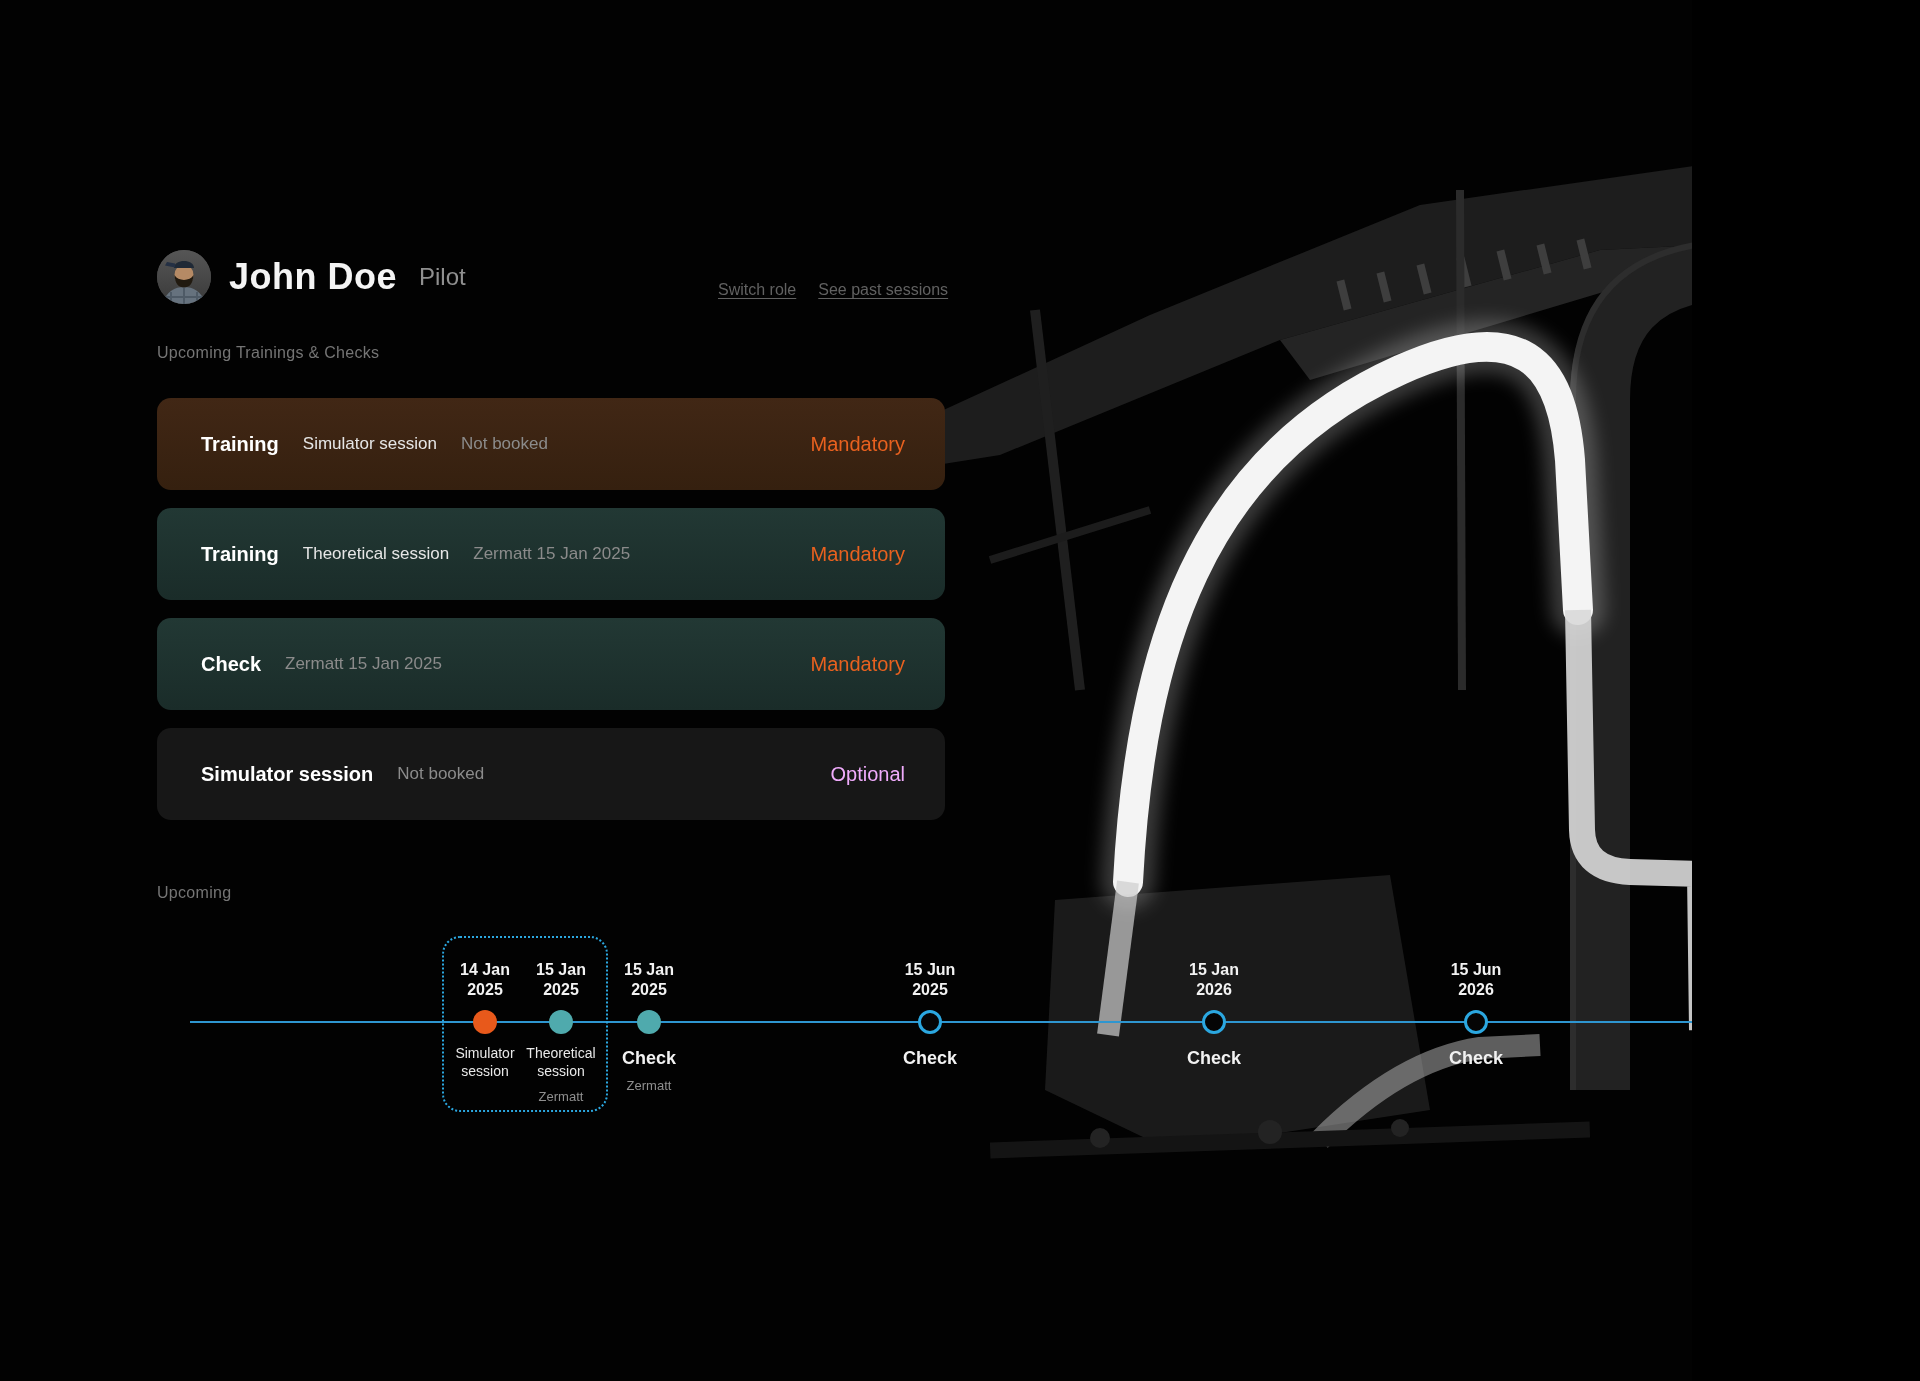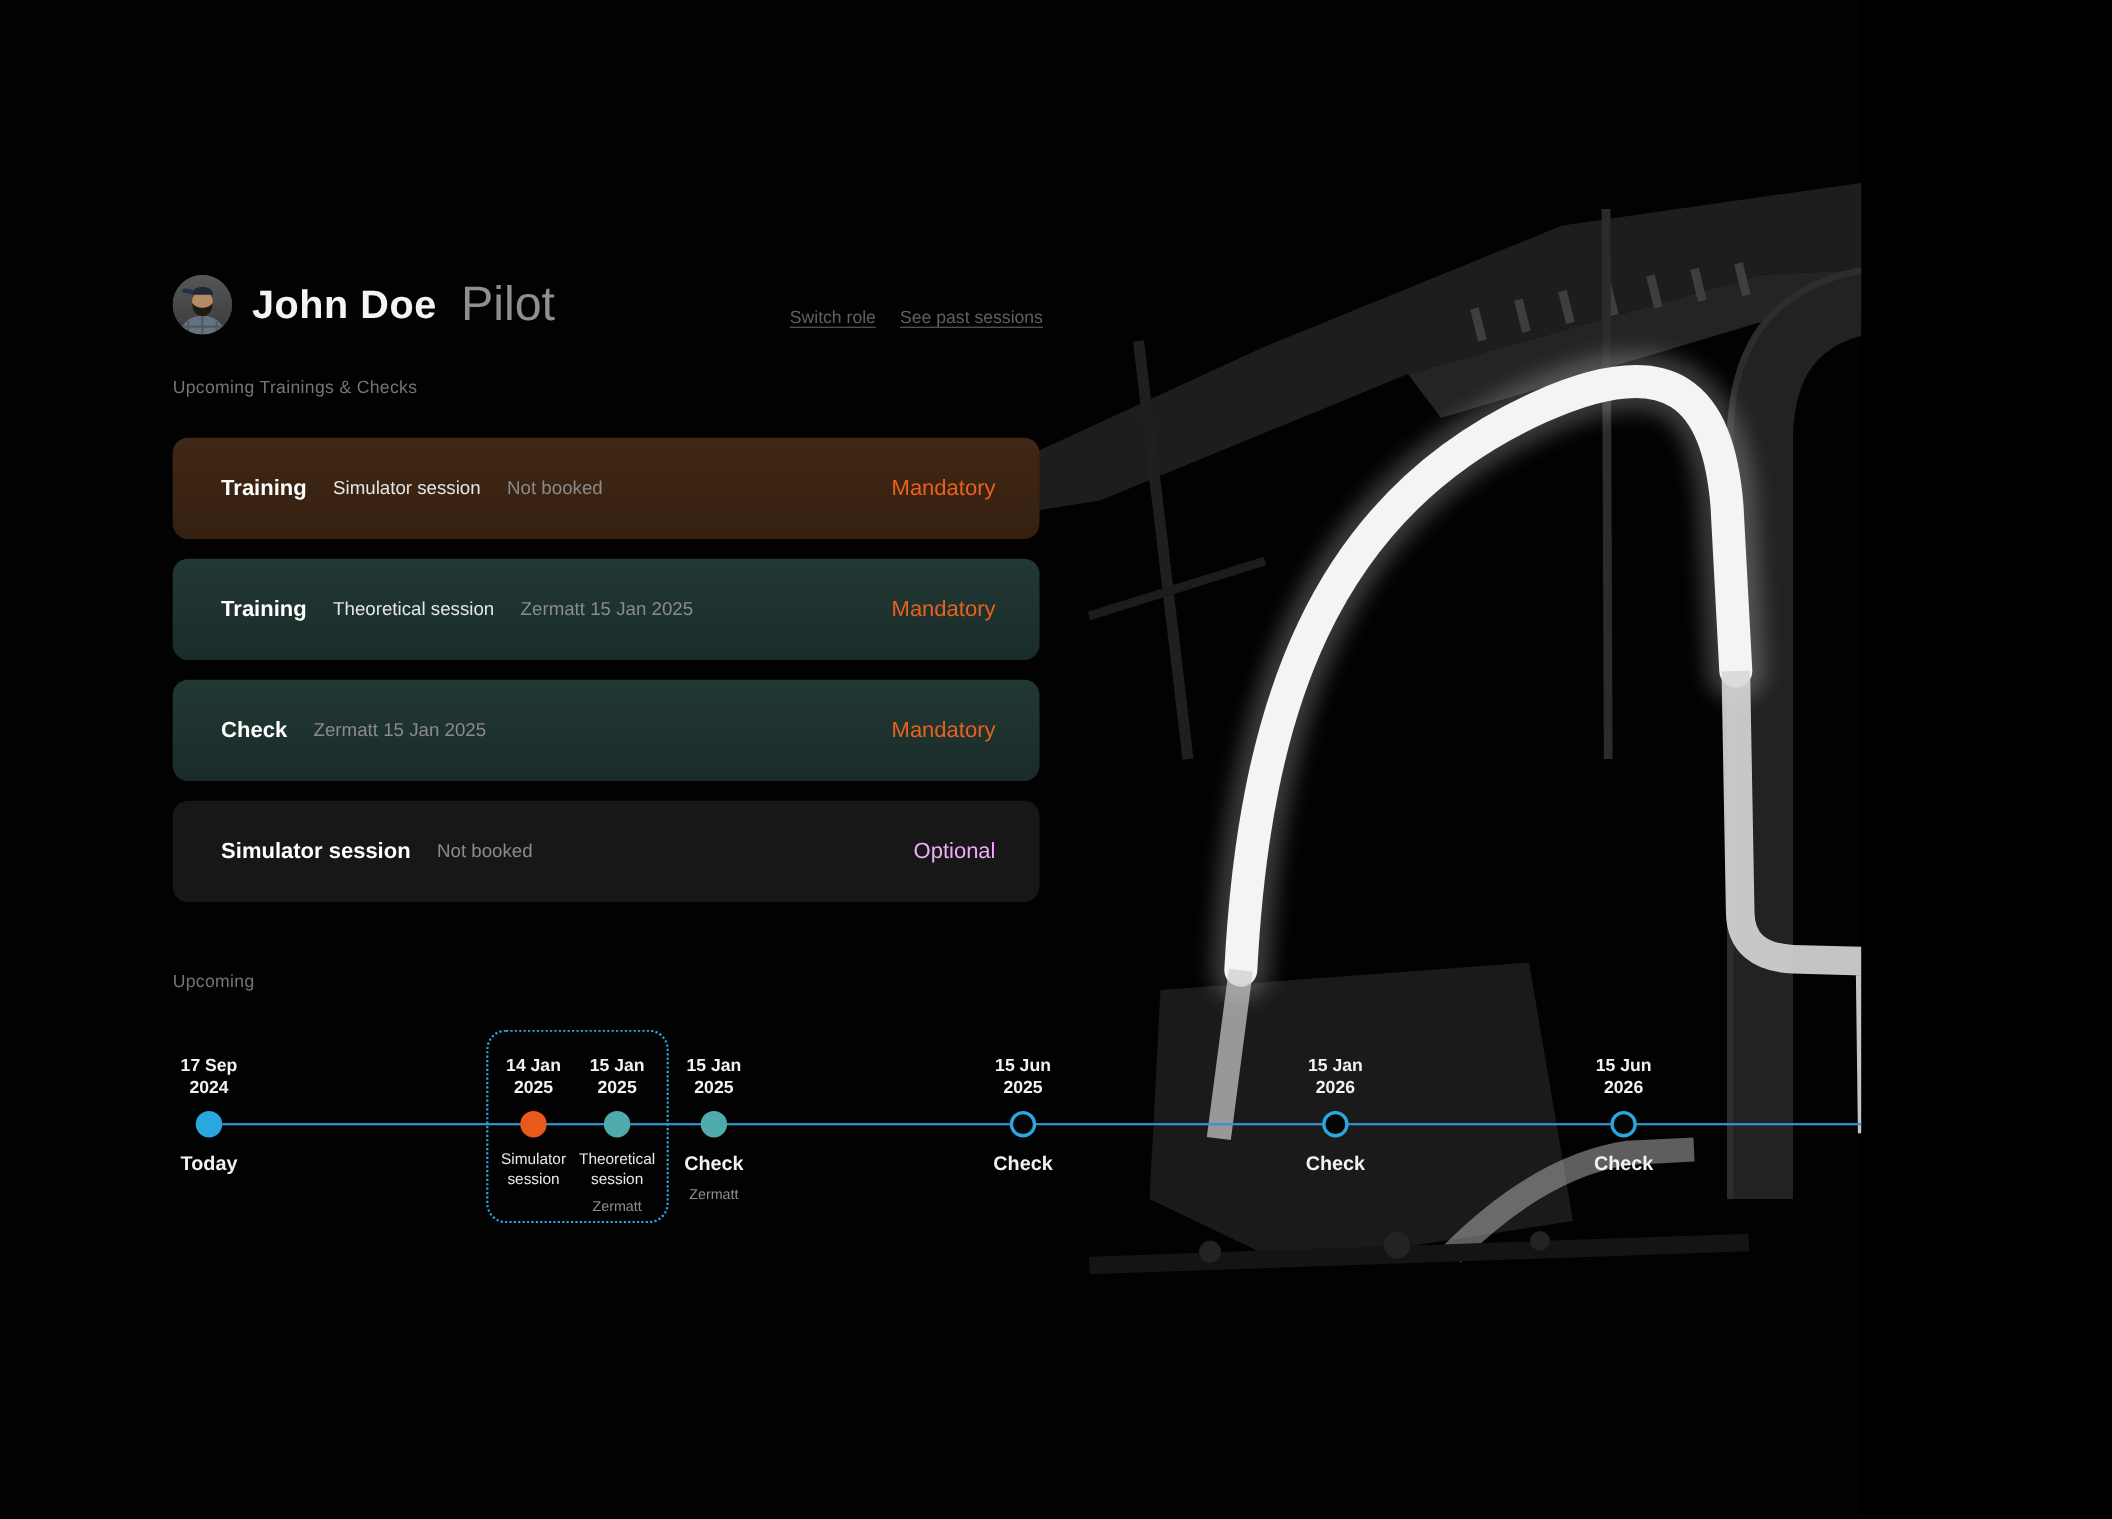--- a/index.html
+++ b/index.html
@@ -4,21 +4,21 @@
 <style>
   html,body{margin:0;padding:0;background:#000;}
   .page{position:relative;width:1692px;height:1381px;background:#020202;overflow:hidden;
         font-family:"Liberation Sans", sans-serif;color:#fff;}
   .bg-svg{position:absolute;left:840px;top:130px;width:1080px;height:1130px;pointer-events:none;}
 
   
   .header{position:absolute;left:157px;top:250px;display:flex;align-items:center;gap:18px;}
   .avatar{width:54px;height:54px;border-radius:50%;overflow:hidden;flex:0 0 54px;background:#454545;}
   .name{font-size:36px;font-weight:bold;color:#f4f4f4;letter-spacing:.5px;}
-  .role{font-size:44px;color:#8f8f8f;margin-left:4px;}
+  .role{font-size:24px;color:#8f8f8f;margin-left:4px;}
   .header-links{position:absolute;left:718px;top:281px;display:flex;gap:22px;}
   .hlink{font-size:16px;color:#616161;text-decoration:underline;text-underline-offset:3px;cursor:pointer;}
 
   
   .sec-heading{position:absolute;left:157px;font-size:16px;color:#757575;letter-spacing:.3px;}
   .h-upcoming{top:344px;}
   .h-timeline{top:884px;}
 
   
   .card{position:absolute;left:157px;width:788px;height:92px;border-radius:14px;
@@ -153,25 +153,20 @@
     <span class="card-title">Simulator session</span>
 
     <span class="card-muted">Not booked</span>
     <span class="badge badge-optional">Optional</span>
   </div>
 
   <div class="sec-heading h-timeline">Upcoming</div>
   <div class="tl-line"></div>
   <div class="tl-box"></div>
 
-  <div class="tl-node" style="left:190px">
-    <div class="tl-date">17 Sep 2024</div>
-    <div class="tl-dot dot-blue"></div>
-    <div class="tl-label">Today</div>
-  </div>
 
   <div class="tl-node" style="left:485px">
     <div class="tl-date">14 Jan 2025</div>
     <div class="tl-dot dot-orange"></div>
     <div class="tl-label-sm">Simulator session</div>
   </div>
 
   <div class="tl-node" style="left:561px">
     <div class="tl-date">15 Jan 2025</div>
     <div class="tl-dot dot-teal"></div>

